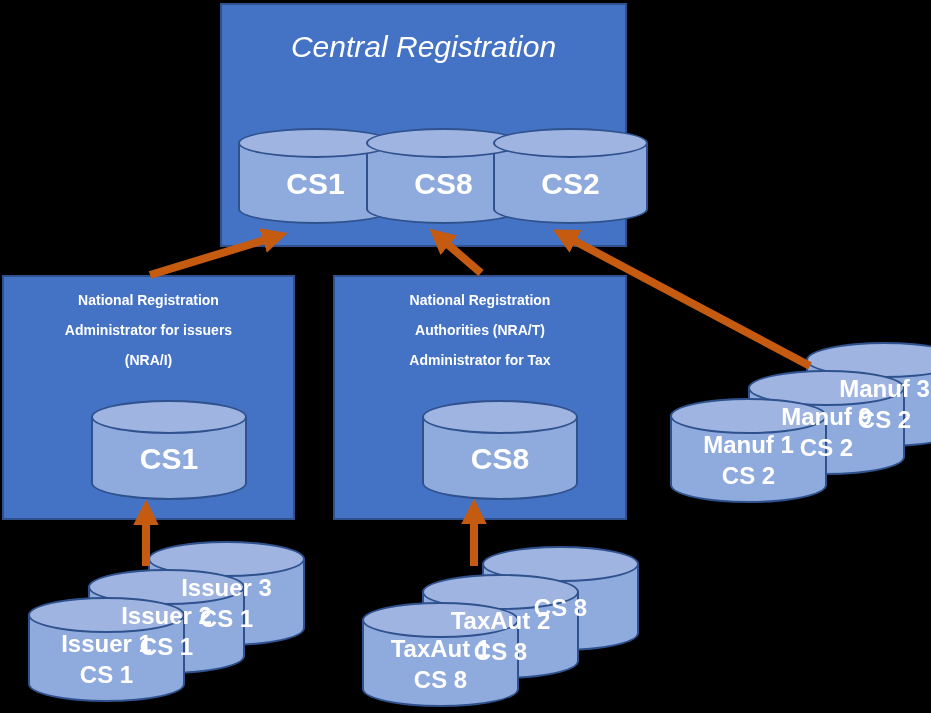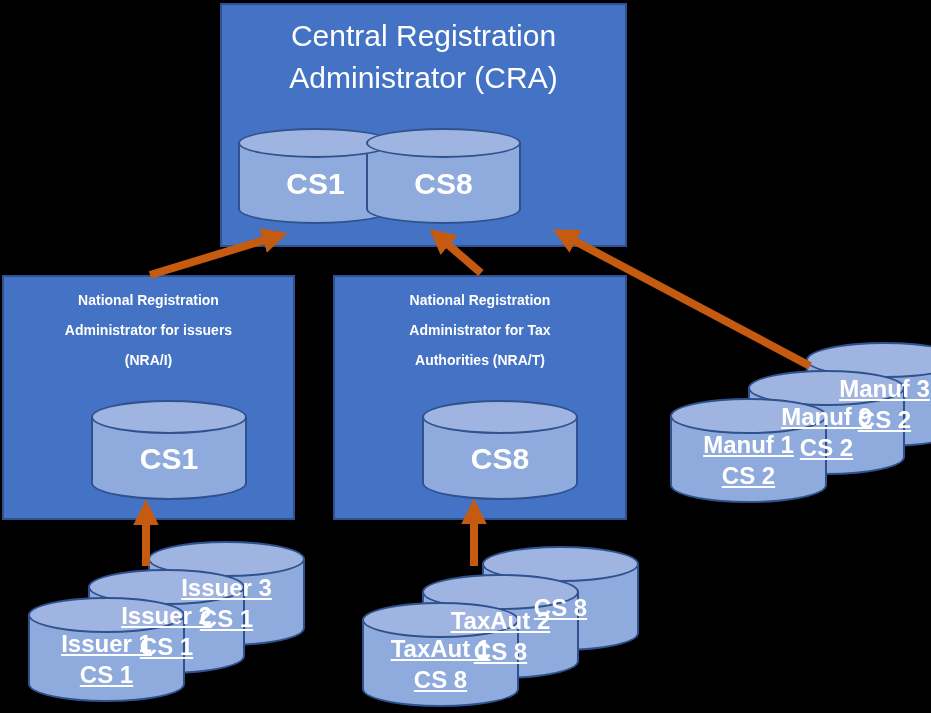--- a/index.html
+++ b/index.html
@@ -14,21 +14,21 @@
     position:absolute;
     background:var(--box-fill, #4472C4);
     border:2.5px solid var(--box-border, #2F528F);
     box-sizing:border-box;
   }
   #cra-box  { left:220px; top:3px;   width:407px; height:244px; }
   #nra-i-box{ left:2px;   top:275px; width:293px; height:245px; }
   #nra-t-box{ left:333px; top:275px; width:294px; height:245px; }
   .panel-title { text-align:center; }
   .panel-title div { white-space:nowrap; }
-  .cra-title { padding-top:10px; font-size:30px; line-height:42px; font-weight:400; }
+  .cra-title { padding-top:21px; font-size:30px; line-height:42px; font-weight:400;font-style:italic; }
   .nra-title { padding-top:8px; font-size:14px; line-height:30px; font-weight:700; }
 
   .cylinder { position:absolute;padding-left:36px; }
   .cyl-top {
     position:absolute; left:0; top:0; width:100%;
     height:calc(var(--ry) * 2);
     background:var(--cyl-top-fill, #9FB4E0);
     border:2px solid var(--cyl-border, #2F528F);
     border-radius:50%;
     box-sizing:border-box; z-index:2;
@@ -41,73 +41,77 @@
     border-top:none;
     border-radius:0 0 50% 50% / 0 0 var(--ry) var(--ry);
     box-sizing:border-box; z-index:1;
   }
   .cyl-label {
     position:absolute; left:0; top:var(--ry); width:100%;
     height:calc(100% - var(--ry));
     display:flex; flex-direction:column; align-items:center; justify-content:center;
     font-weight:700; z-index:3; text-align:center;
   }
-  .cyl-label div { white-space:nowrap;text-decoration:underline; }
+  .cyl-label div { white-space:nowrap; }
 
   .cyl-cra   { --ry:15px; width:119px; height:96px;  top:123px; font-size:30px; }
   .cyl-nra   { --ry:17px; width:120px; height:100px; top:123px; left:87px; font-size:30px; }
   .cyl-stack { --ry:18px; width:121px; height:105px; font-size:24px; line-height:31px; }
 
   .arrows {
     position:absolute; left:0; top:0; width:931px; height:713px;
     z-index:10; pointer-events:none;
   }
   .arrows line { stroke:var(--arrow-color, #C55A11); stroke-width:8; }
   .arrows marker path { fill:var(--arrow-color, #C55A11); }
 </style>
 </head>
 <body>
 
 <div class="canvas">
 
   <div class="panel" id="cra-box">
     <div class="panel-title cra-title">
       <div>Central Registration</div>
-      <div>Administrator (CRA)</div>
     </div>
     <div class="cylinder cyl-cra" style="left:16px;">
       <div class="cyl-body"></div>
       <div class="cyl-top"></div>
       <div class="cyl-label">CS1</div>
     </div>
     <div class="cylinder cyl-cra" style="left:144px;">
       <div class="cyl-body"></div>
       <div class="cyl-top"></div>
       <div class="cyl-label">CS8</div>
+    </div>
+    <div class="cylinder cyl-cra" style="left:271px;">
+      <div class="cyl-body"></div>
+      <div class="cyl-top"></div>
+      <div class="cyl-label">CS2</div>
     </div>
   </div>
 
   <div class="panel" id="nra-i-box">
     <div class="panel-title nra-title">
       <div>National Registration</div>
       <div>Administrator for issuers</div>
       <div>(NRA/I)</div>
     </div>
     <div class="cylinder cyl-nra">
       <div class="cyl-body"></div>
       <div class="cyl-top"></div>
       <div class="cyl-label">CS1</div>
     </div>
   </div>
 
   <div class="panel" id="nra-t-box">
     <div class="panel-title nra-title">
       <div>National Registration</div>
+      <div>Authorities (NRA/T)</div>
       <div>Administrator for Tax</div>
-      <div>Authorities (NRA/T)</div>
     </div>
     <div class="cylinder cyl-nra">
       <div class="cyl-body"></div>
       <div class="cyl-top"></div>
       <div class="cyl-label">CS8</div>
     </div>
   </div>
 
   <div class="cylinder cyl-stack" style="left:148px; top:541px;">
     <div class="cyl-body"></div>

